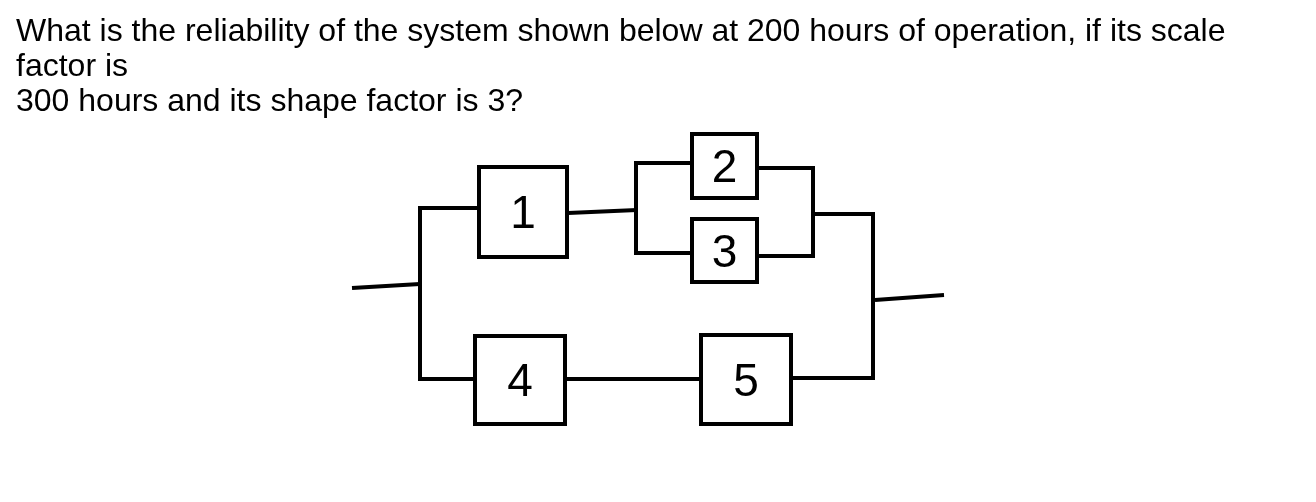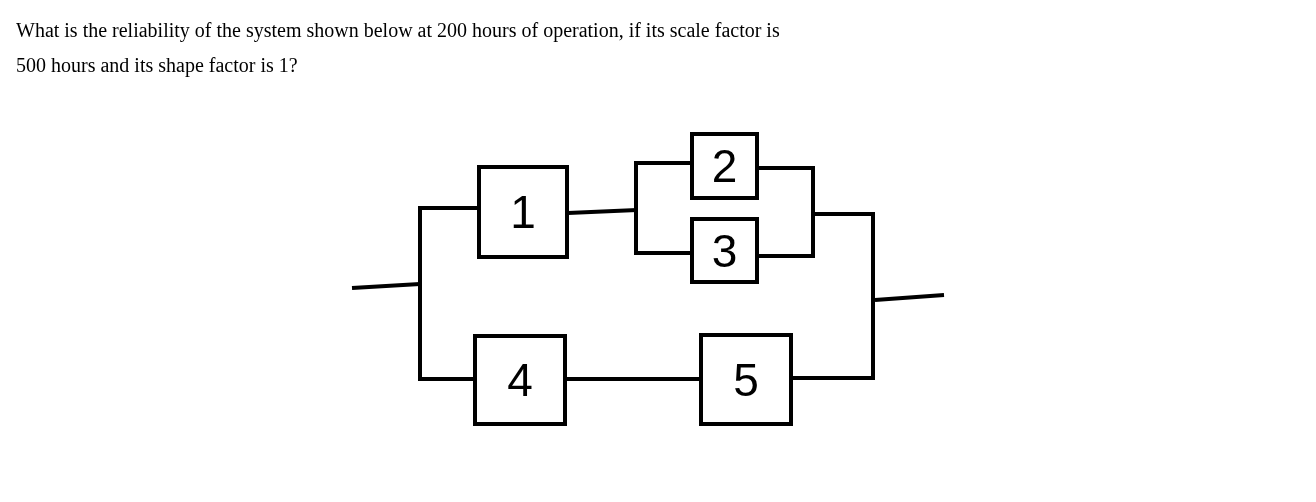--- a/index.html
+++ b/index.html
@@ -15,22 +15,22 @@
     width: 1316px;
     height: 502px;
     background: #ffffff;
   }
   .question {
     position: absolute;
     left: 16px;
     top: 13px;
     width: 1270px;
     color: #000000;
-    font-family: Liberation Serif, serif;
-    font-size: 20px;
+    font-family: Liberation Sans, sans-serif;
+    font-size: 32px;
     line-height: 35px;
     letter-spacing: 0px;
   }
   .diagram {
     position: absolute;
     left: 0;
     top: 0;
     width: 1316px;
     height: 502px;
   }
@@ -59,21 +59,21 @@
   .block-4 { left: 473px; top: 334px; width: 94px; height: 92px; }
   .block-5 { left: 699px; top: 333px; width: 94px; height: 93px; }
 </style>
 </head>
 <body>
 
 <div class="page">
 
   <div class="question">
     <div>What is the reliability of the system shown below at 200 hours of operation, if its scale factor is</div>
-    <div>500 hours and its shape factor is 1?</div>
+    <div>300 hours and its shape factor is 3?</div>
   </div>
 
   <div class="diagram">
 
     <svg class="connectors" width="1316" height="502" viewBox="0 0 1316 502" stroke="#000000" stroke-width="4" fill="none">
 
       <line x1="352" y1="288" x2="420" y2="284"></line>
 
       <line x1="420" y1="206" x2="420" y2="381"></line>
 

